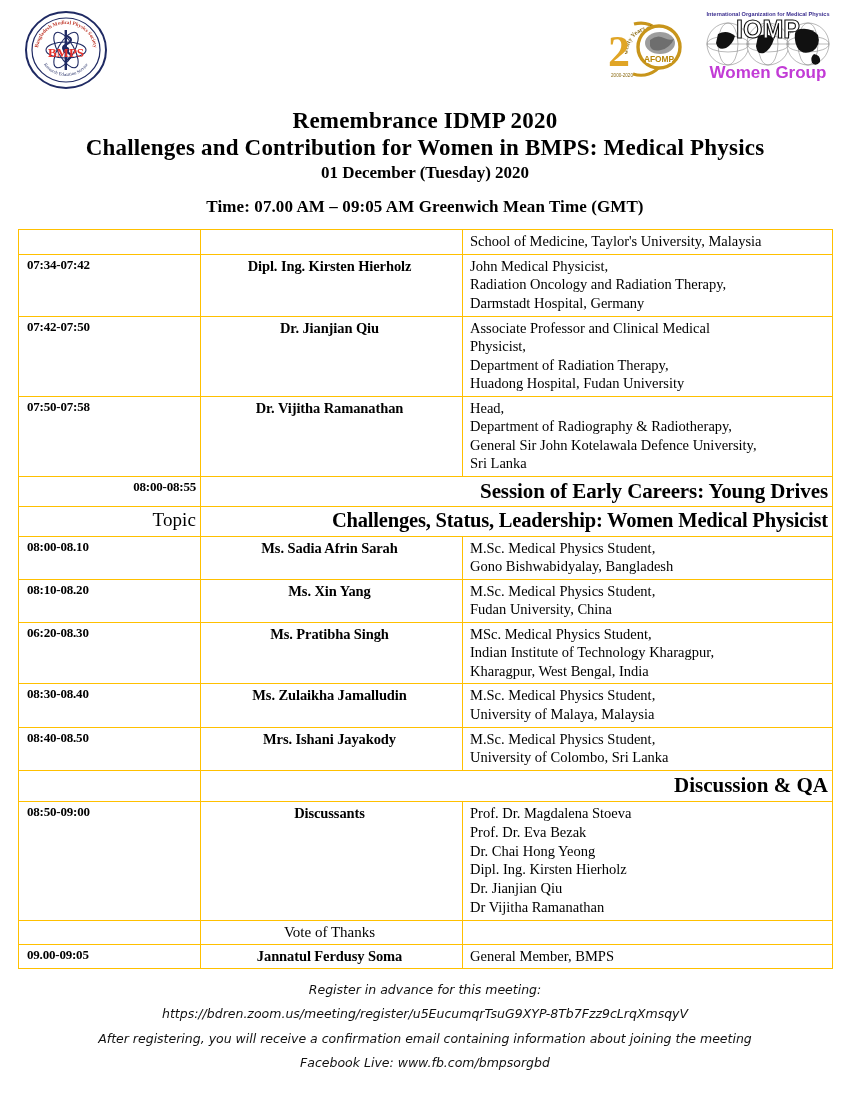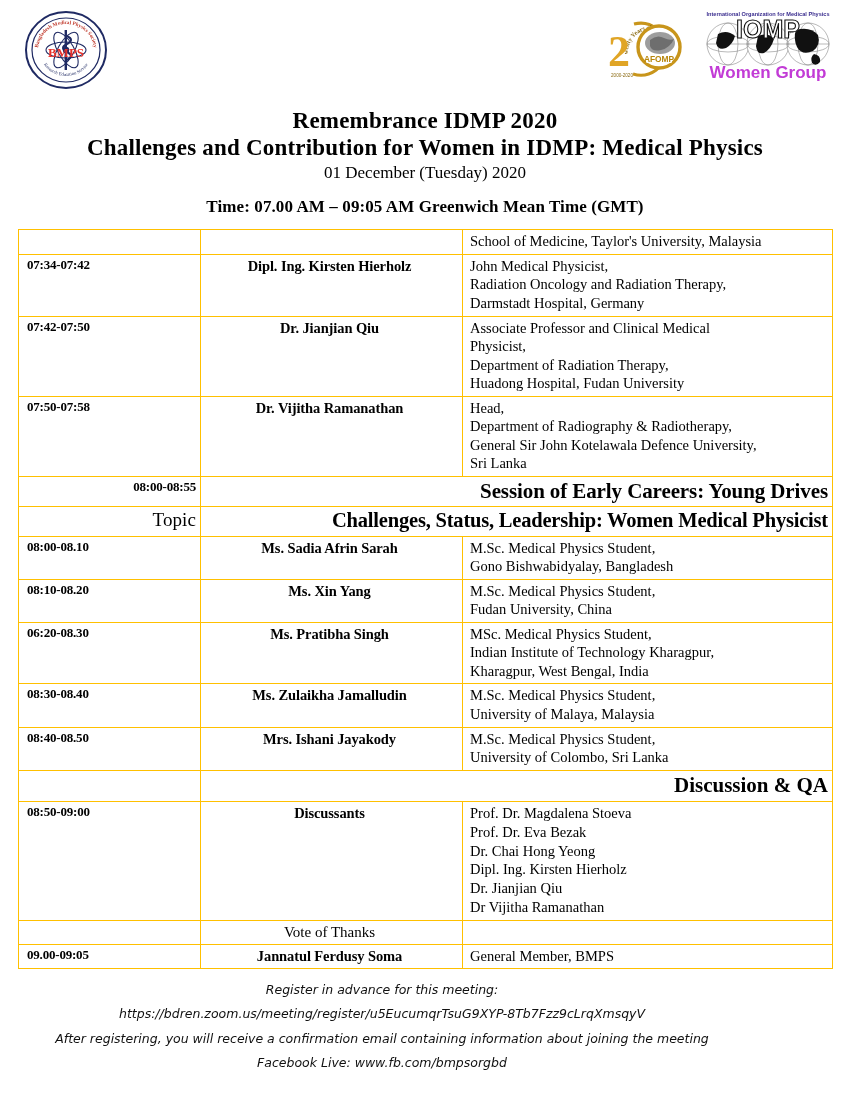--- a/index.html
+++ b/index.html
@@ -58,21 +58,21 @@
     letter-spacing: 0.2px;
   }
   .title-sub {
     font-size: 23px;
     font-weight: bold;
     line-height: 1.18;
     letter-spacing: 0.2px;
   }
   .title-date {
     font-size: 17px;
-    font-weight: normal;
+    font-weight: bold;
     line-height: 1.3;
     margin-top: 1px;
   }
   .title-time {
     font-size: 17px;
     font-weight: bold;
     margin-top: 13px;
     margin-bottom: 12px;
     letter-spacing: 0.1px;
   }
@@ -169,20 +169,21 @@
     position: absolute;
     left: 0;
     top: 978px;
     width: 764px;
     text-align: center;
     font-family: "DejaVu Sans", sans-serif;
     font-style: italic;
     font-size: 12.5px;
     line-height: 1.95;
     color: #111111;
+    padding-left: 43px;
   }
   .footer div { white-space: nowrap; }
 </style>
 </head>
 <body>
 
 <div class="logo-bar">
 
   <div class="logo-bmps">
     <svg viewBox="0 0 88 80" width="88" height="80">
@@ -251,21 +252,21 @@
         <path d="M 114 48 q 7 1 6 8 q -4 5 -8 1 q -2 -6 2 -9 z"></path>
       </g>
       <text x="68" y="32" font-size="25" font-weight="bold" fill="#ffffff" stroke="#111111" stroke-width="1.1" font-family="'Liberation Sans',sans-serif" text-anchor="middle">IOMP</text>
       <text x="68" y="72" font-size="17" font-weight="bold" fill="#C23BD6" font-family="'Liberation Sans',sans-serif" text-anchor="middle">Women Group</text>
     </svg>
   </div>
 </div>
 
 <div class="title-block">
   <div class="title-main">Remembrance IDMP 2020</div>
-  <div class="title-sub">Challenges and Contribution for Women in IDMP: Medical Physics</div>
+  <div class="title-sub">Challenges and Contribution for Women in BMPS: Medical Physics</div>
   <div class="title-date">01 December (Tuesday) 2020</div>
   <div class="title-time">Time: 07.00 AM – 09:05 AM Greenwich Mean Time (GMT)</div>
 </div>
 
 <div class="agenda-wrap">
   <table class="agenda">
     <colgroup>
       <col class="c-time">
         <col class="c-name">
         <col class="c-affil">

